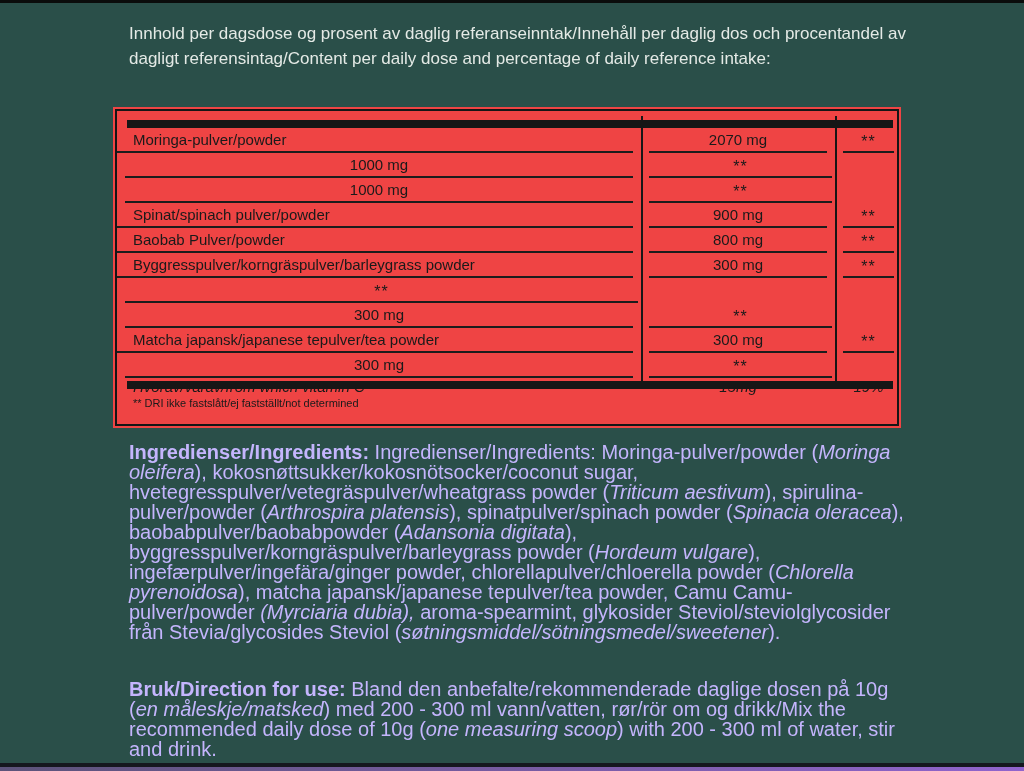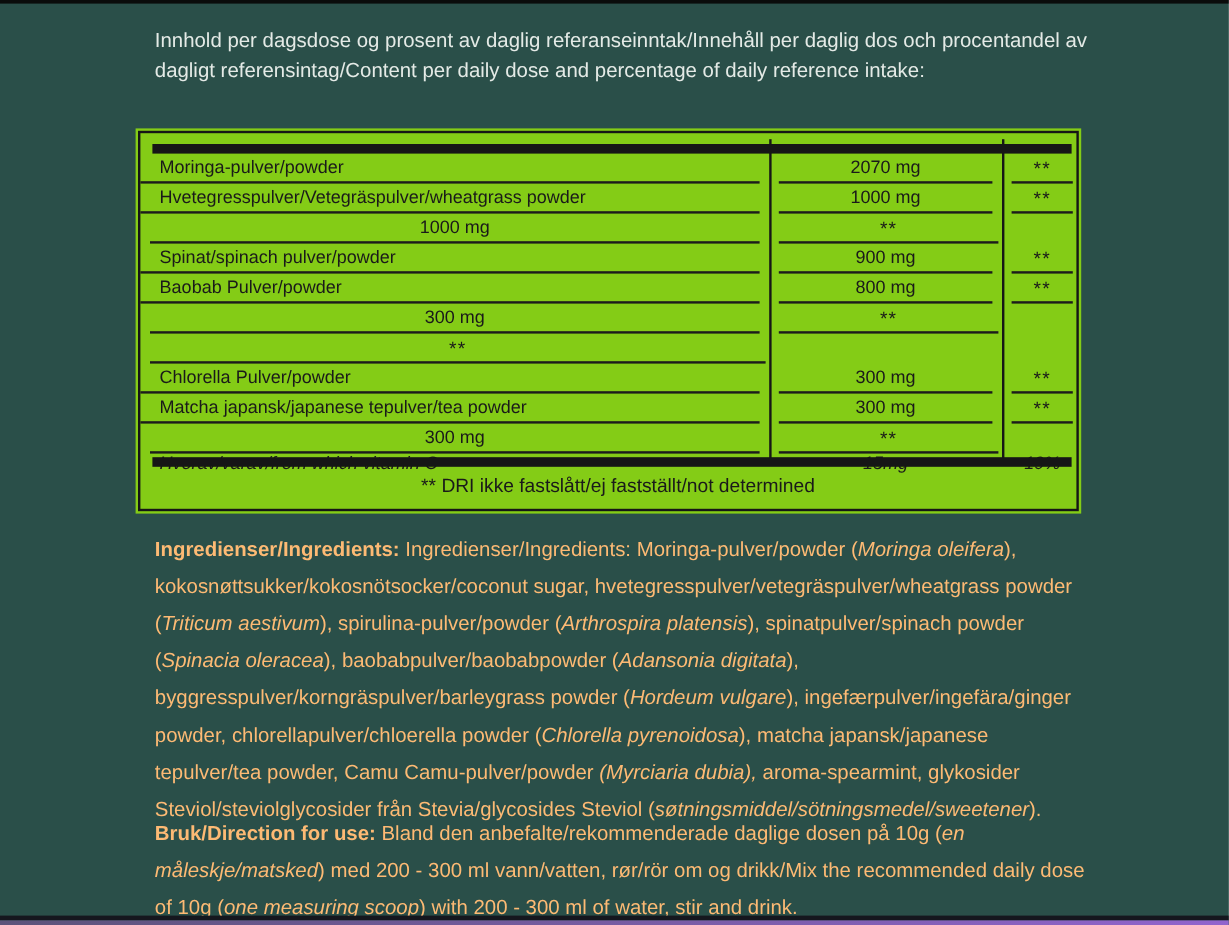--- a/index.html
+++ b/index.html
@@ -17,21 +17,21 @@
     background: #0A0C0B;
   }
   .intro {
     position: absolute; left: 129px; top: 21px; width: 778px;
     color: #E4EAE6; font-size: 17px; line-height: 25px;
     overflow-wrap: break-word;
   }
   
   .panel {
     position: absolute; left: 113px; top: 107px; width: 788px; height: 321px;
-    background: #84cc16;
+    background: #ef4444;
   }
   .frame {
     position: absolute; inset: 2px;
     border: 2px solid #161616;
   }
   .bar { height: 8px; background: #161616; position: relative; z-index: 2; }
   .bar-top    { margin: 9px 4px 0 10px; }
   .bar-bottom { margin: 0 4px 0 10px; }
   .rows { position: relative; height: 253px; display: flex; flex-direction: column; }
   .divider {
@@ -45,26 +45,26 @@
     color: #1A1A1A; font-size: 15px;
   }
   .trow > div { display: flex; align-items: center; }
   .trow:not(.last) > div { border-bottom: 2px solid #1C1C1C; }
   .cell-name   { margin-right: 8px; padding-left: 16px; }
   .cell-amount { margin-left: 8px; margin-right: 8px; justify-content: center; }
   .cell-dri    { margin-left: 8px; margin-right: 3px; justify-content: center; }
   .trow:not(.last) .cell-dri { font-size: 16px; letter-spacing: 1px; padding-top: 5px; }
   .trow.it { font-style: italic; }
   .tfootnote {
-    margin: 8px 0 0 16px; color: #1A1A1A; font-size: 16px; text-align: center;
+    margin: 8px 0 0 16px; color: #1A1A1A; font-size: 11px;
   }
   
   .para {
     position: absolute; left: 129px; width: 775px;
-    color: #fdba74; font-size: 17px; line-height: 31px;
+    color: #c4b5fd; font-size: 20px; line-height: 20px;
     overflow-wrap: break-word;
   }
   .para-ingredients { top: 442px; }
   .para-directions  { top: 679px; }
   .para b { font-weight: bold; }
   .it, .para .it { font-style: italic; }
   
   .bottom-dark {
     position: absolute; left: 0; right: 0; bottom: 4px; height: 4px;
     background: #15171E;
@@ -88,47 +88,46 @@
       <div class="bar bar-top"></div>
       <div class="rows">
         <div class="divider d1"></div>
         <div class="divider d2"></div>
       <div class="trow">
             <div class="cell-name">Moringa-pulver/powder</div>
             <div class="cell-amount">2070 mg</div>
             <div class="cell-dri">**</div>
           </div>
           <div class="trow">
-            <div class="cell-name">Hvetegresspulver/Vetegräspulver/wheatgrass powder</div>
             <div class="cell-amount">1000 mg</div>
             <div class="cell-dri">**</div>
           </div>
           <div class="trow">
             <div class="cell-amount">1000 mg</div>
             <div class="cell-dri">**</div>
           </div>
           <div class="trow">
             <div class="cell-name">Spinat/spinach pulver/powder</div>
             <div class="cell-amount">900 mg</div>
             <div class="cell-dri">**</div>
           </div>
           <div class="trow">
             <div class="cell-name">Baobab Pulver/powder</div>
             <div class="cell-amount">800 mg</div>
             <div class="cell-dri">**</div>
           </div>
           <div class="trow">
+            <div class="cell-name">Byggresspulver/korngräspulver/barleygrass powder</div>
             <div class="cell-amount">300 mg</div>
             <div class="cell-dri">**</div>
           </div>
           <div class="trow">
             <div class="cell-dri">**</div>
           </div>
           <div class="trow">
-            <div class="cell-name">Chlorella Pulver/powder</div>
             <div class="cell-amount">300 mg</div>
             <div class="cell-dri">**</div>
           </div>
           <div class="trow">
             <div class="cell-name">Matcha japansk/japanese tepulver/tea powder</div>
             <div class="cell-amount">300 mg</div>
             <div class="cell-dri">**</div>
           </div>
           <div class="trow">
             <div class="cell-amount">300 mg</div>

